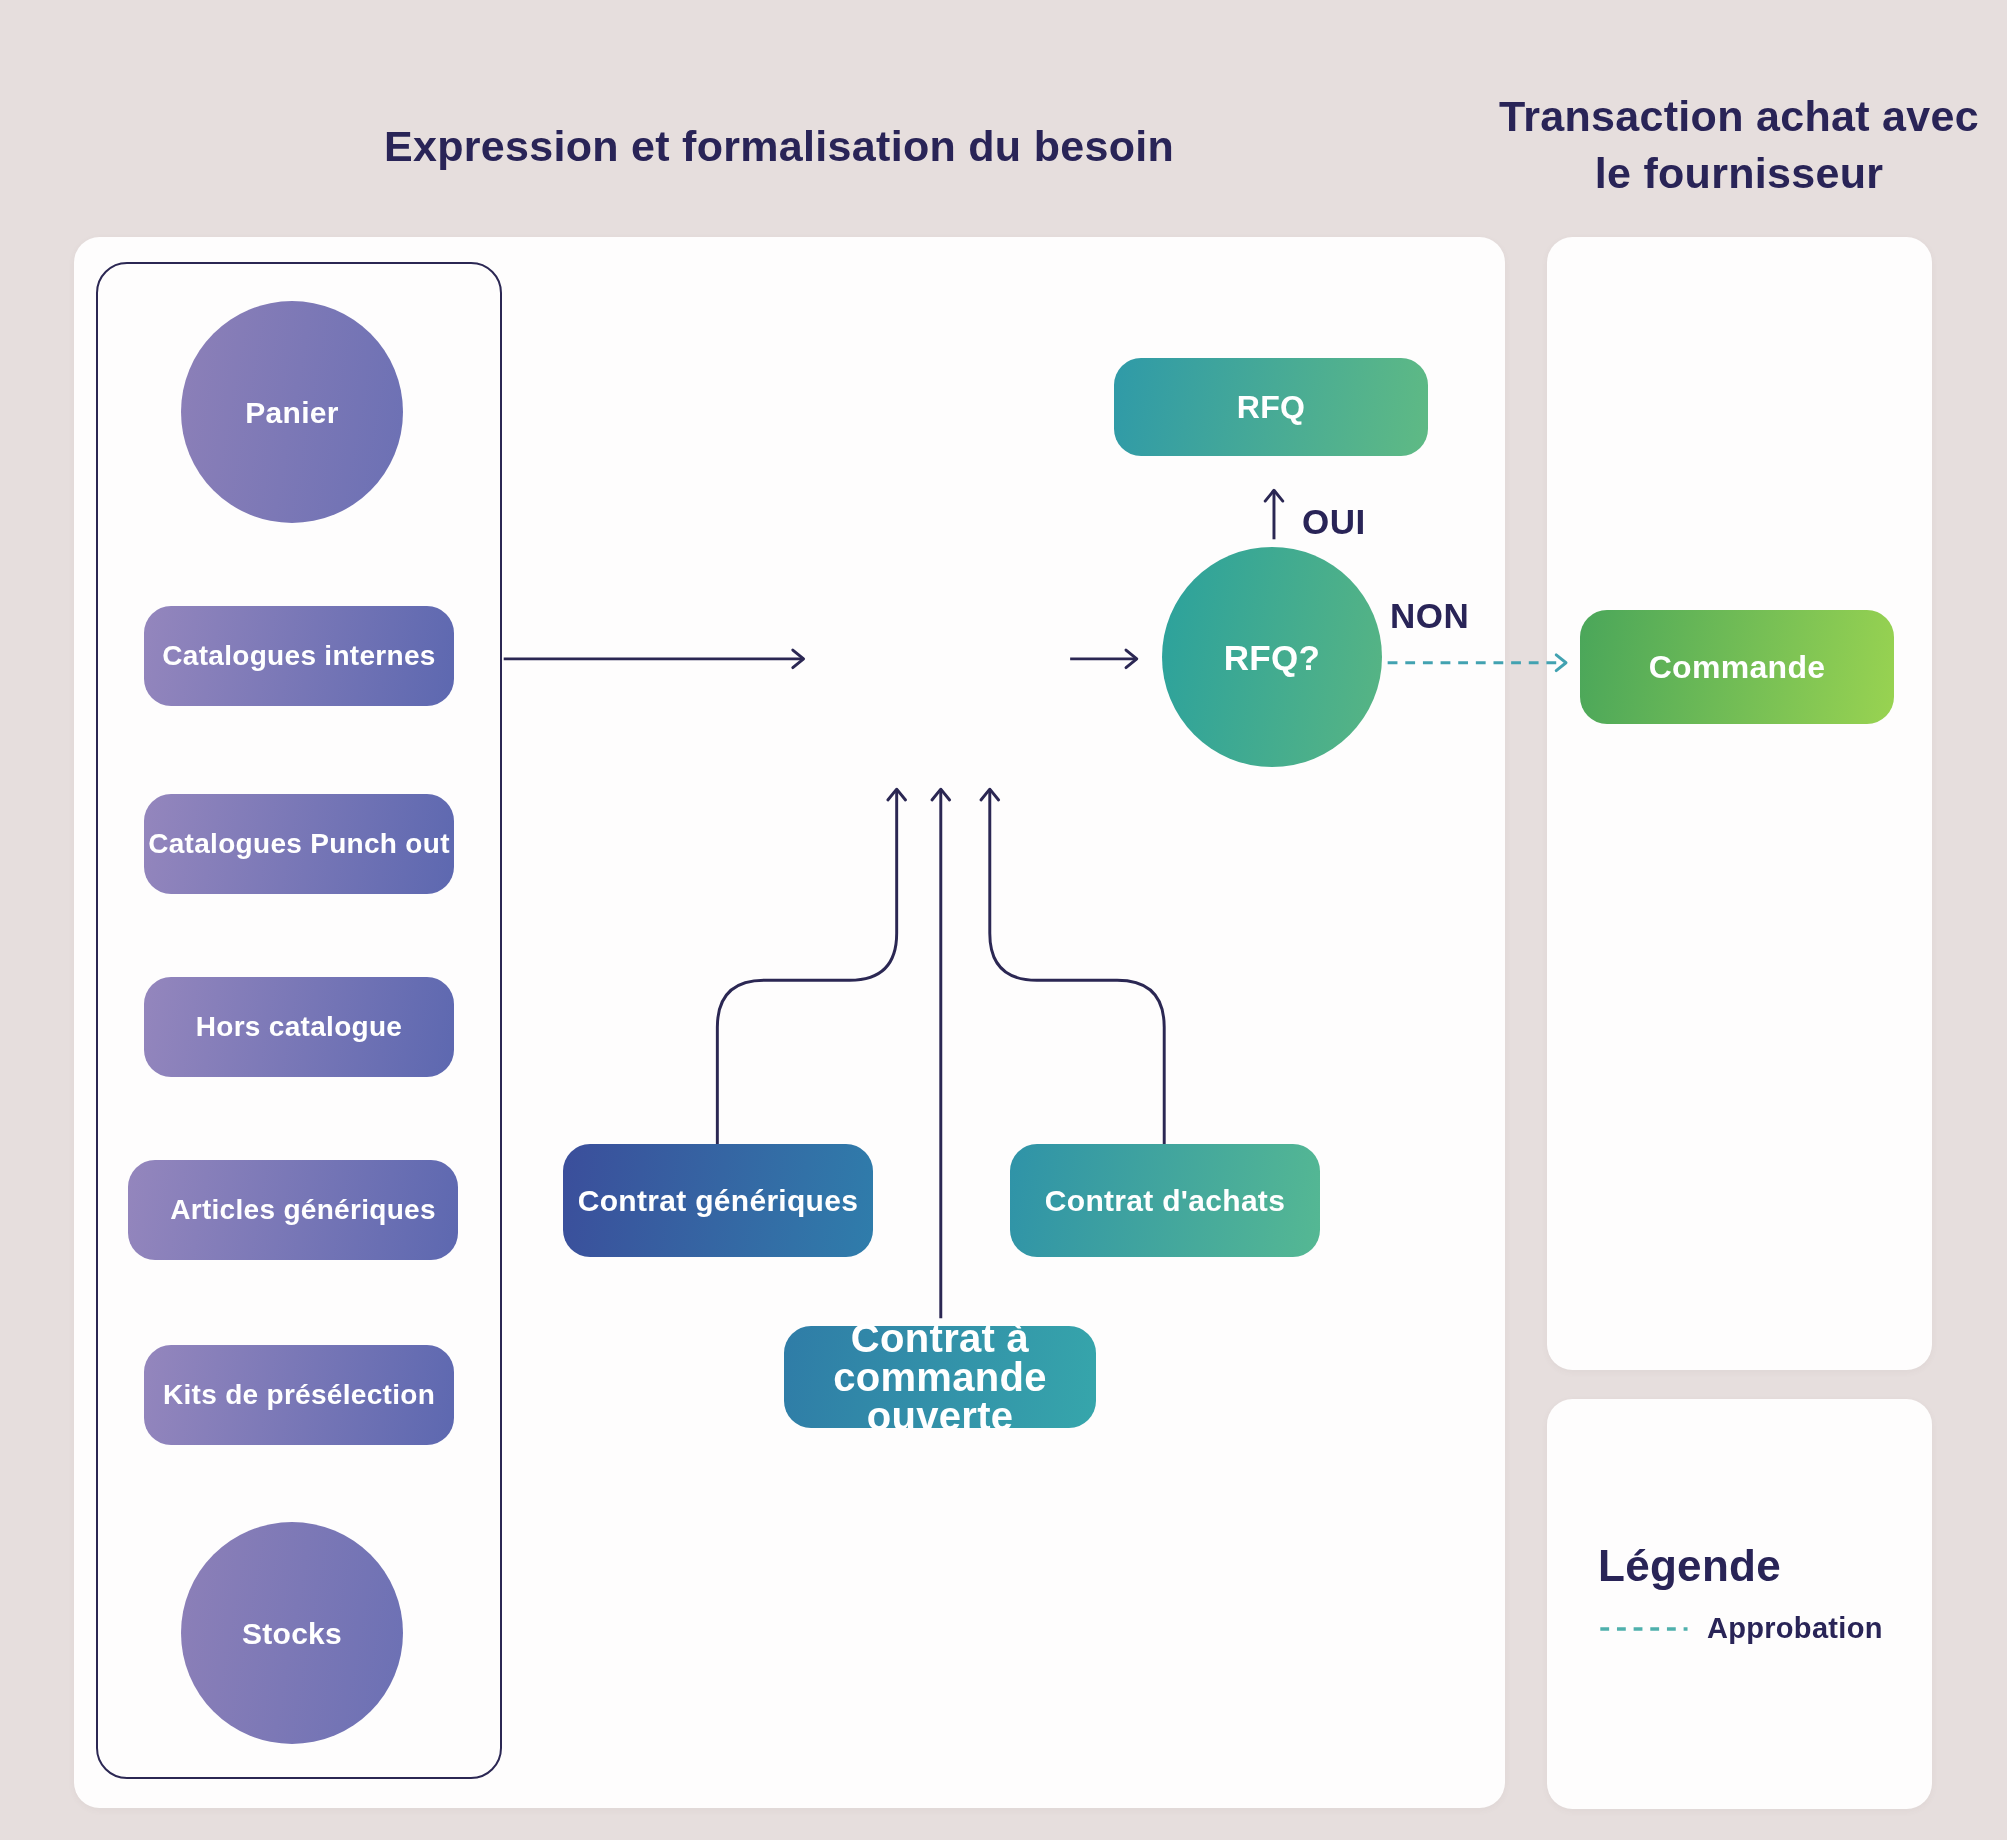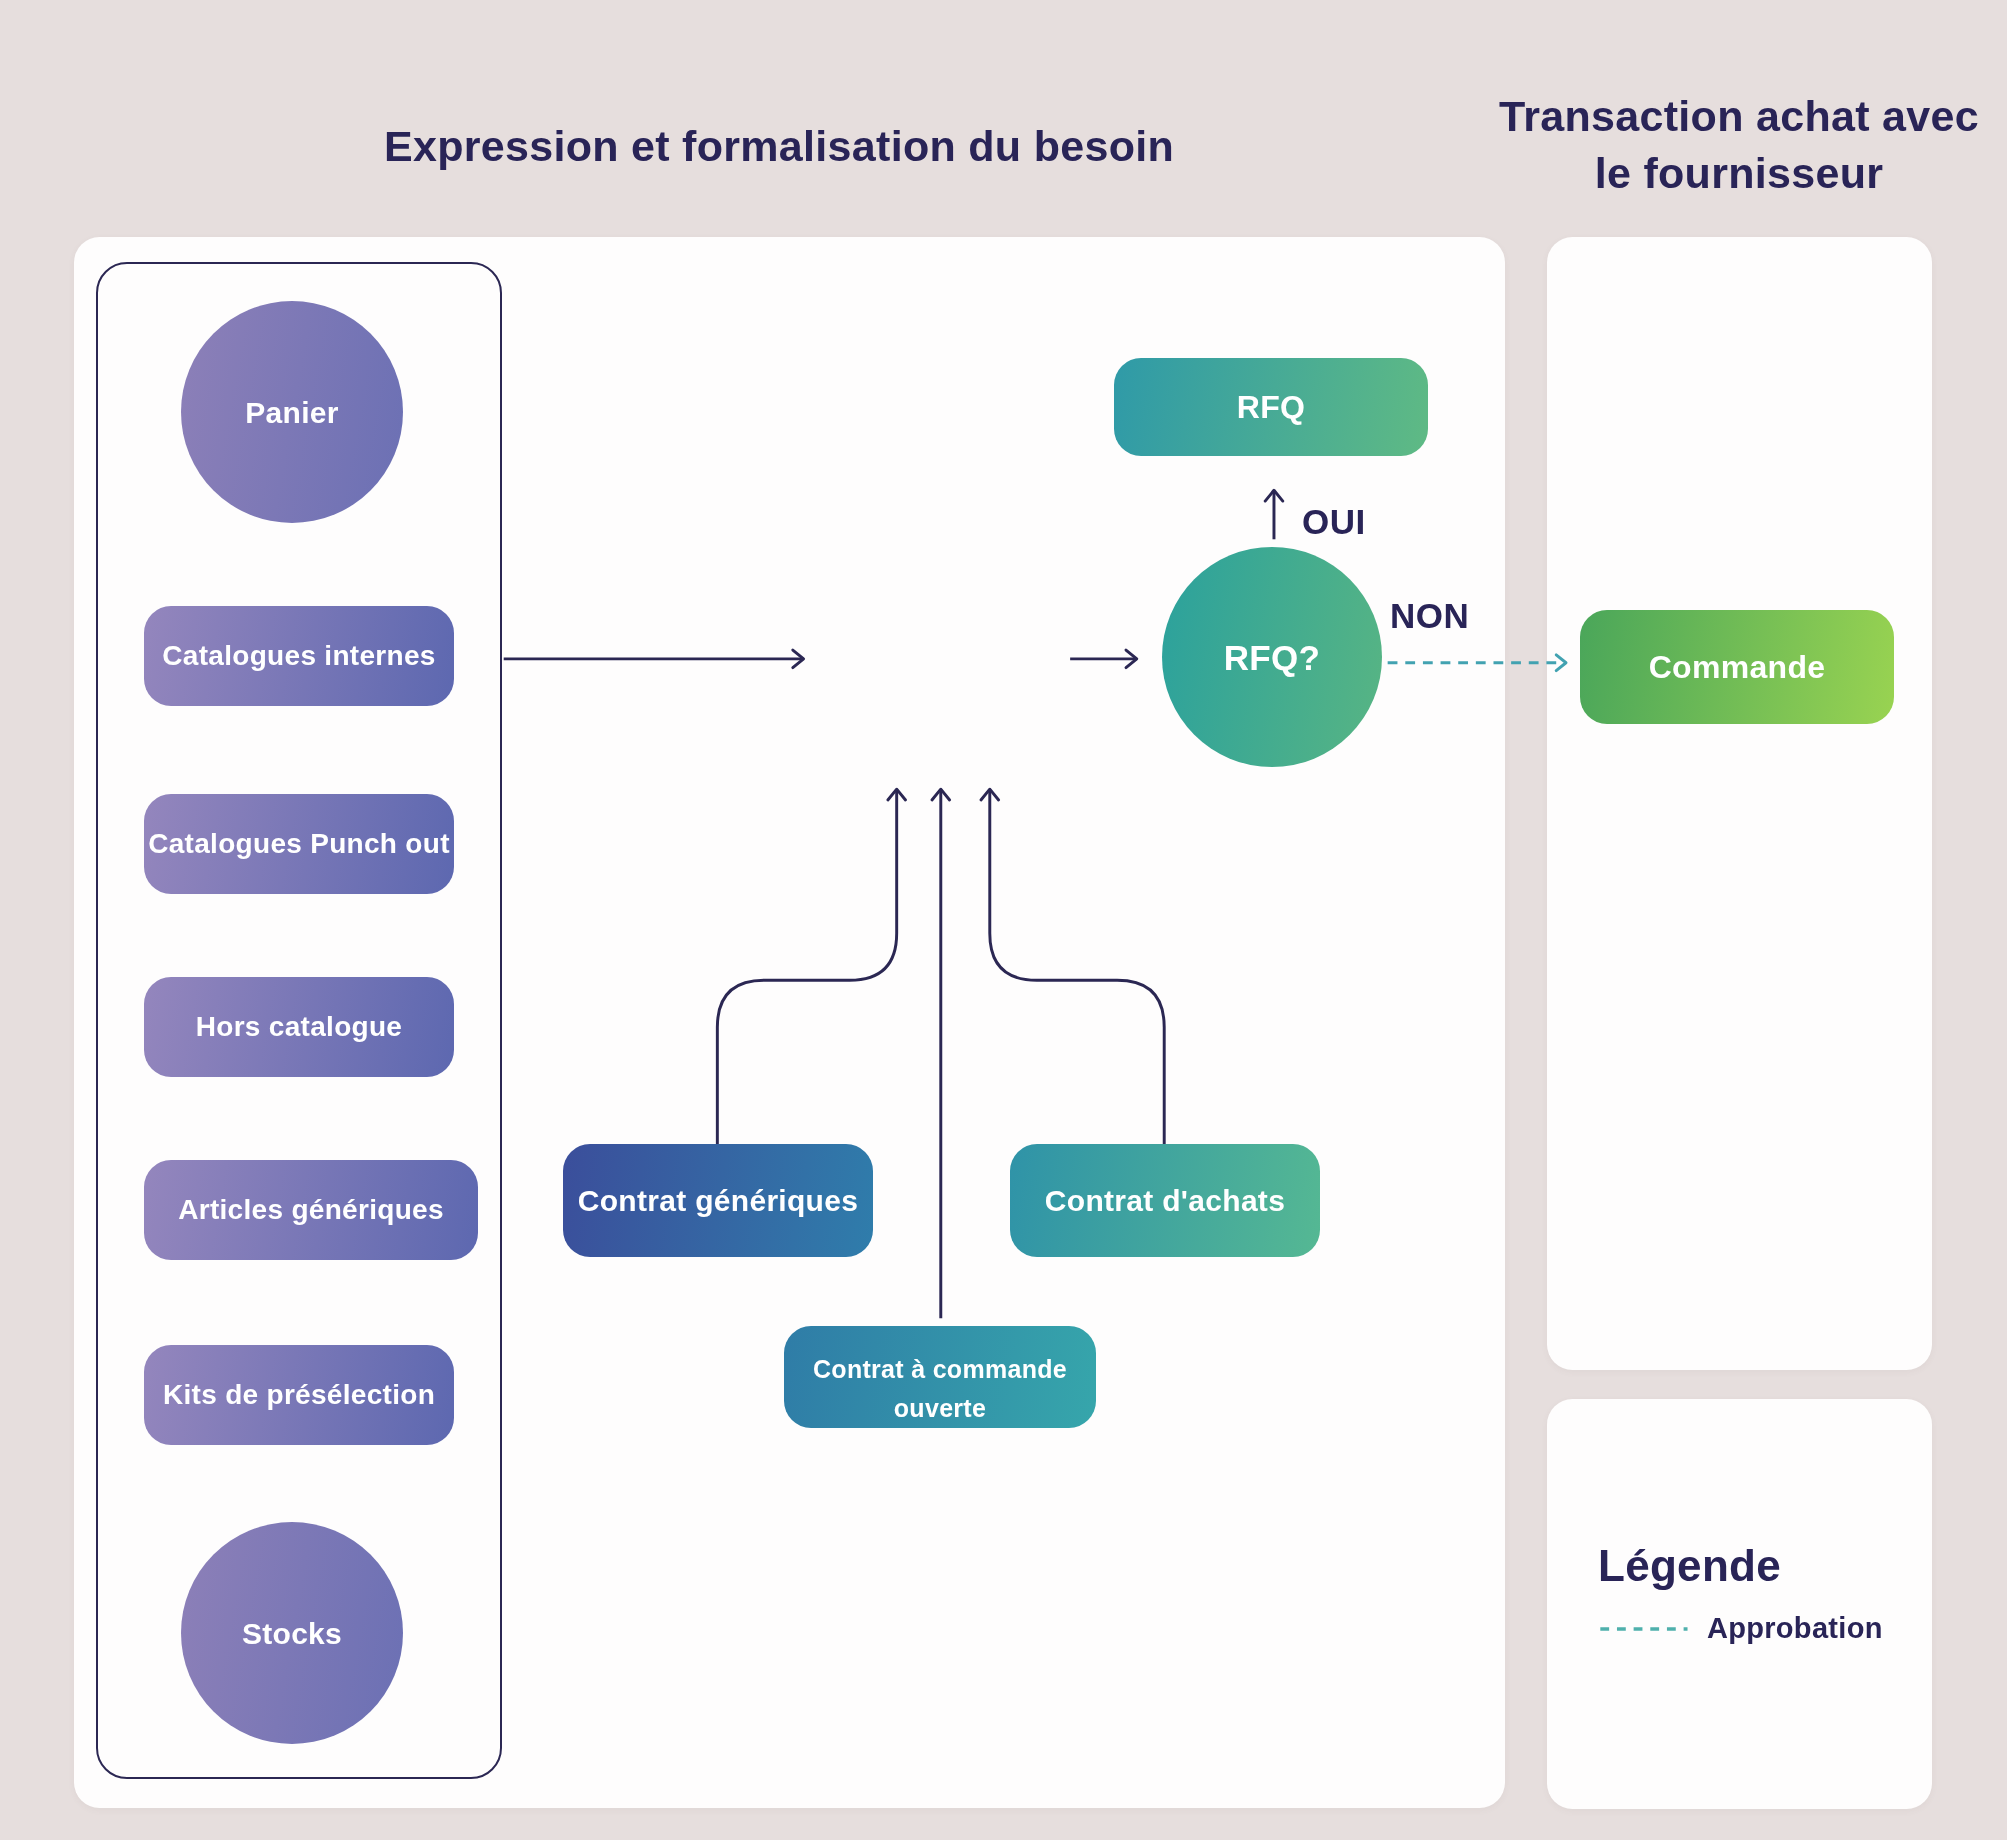--- a/index.html
+++ b/index.html
@@ -75,21 +75,21 @@
   </div>
   <div class="node pill grad-purple-pill" style="left:144px;top:606px;width:310px;height:100px;">
     <span>Catalogues internes</span>
   </div>
   <div class="node pill grad-purple-pill" style="left:144px;top:794px;width:310px;height:100px;">
     <span>Catalogues Punch out</span>
   </div>
   <div class="node pill grad-purple-pill" style="left:144px;top:977px;width:310px;height:100px;">
     <span>Hors catalogue</span>
   </div>
-  <div class="node pill grad-purple-pill" style="left:144px;top:1160px;width:334px;height:100px;">
+  <div class="node pill grad-purple-pill" style="left:128px;top:1160px;width:310px;height:100px;padding-left:20px;">
     <span>Articles génériques</span>
   </div>
   <div class="node pill grad-purple-pill" style="left:144px;top:1345px;width:310px;height:100px;">
     <span>Kits de présélection</span>
   </div>
   <div class="node circle grad-purple-circle" style="left:181px;top:1522px;width:222px;height:222px;">
     <span>Stocks</span>
   </div>
 
   <div class="node circle grad-rfq-circle" style="left:1162px;top:547px;width:220px;height:220px;font-size:35px;">
@@ -100,21 +100,21 @@
   </div>
   <div class="node pill grad-commande" style="left:1580px;top:610px;width:314px;height:114px;font-size:32px;">
     <span>Commande</span>
   </div>
   <div class="node pill grad-recurrent" style="left:563px;top:1144px;width:310px;height:113px;font-size:30px;">
     <span>Contrat génériques</span>
   </div>
   <div class="node pill grad-achats" style="left:1010px;top:1144px;width:310px;height:113px;font-size:30px;">
     <span>Contrat d'achats</span>
   </div>
-  <div class="node pill grad-ouverte" style="left:784px;top:1326px;width:312px;height:102px;font-size:25px;align-items:flex-end;">
+  <div class="node pill grad-ouverte" style="left:784px;top:1326px;width:312px;height:102px;font-size:40px;">
     <span class="wrap2" style="display:block;width:274px;">Contrat à commande ouverte</span>
   </div>
 
   <div class="flow-label" style="left:1302px;top:502px;">OUI</div>
   <div class="flow-label" style="left:1390px;top:596px;">NON</div>
 
   <div class="legend-title">Légende</div>
   <div class="legend-item-label">Approbation</div>
 
   <svg class="overlay" width="2007" height="1841" viewBox="0 0 2048 1878">

